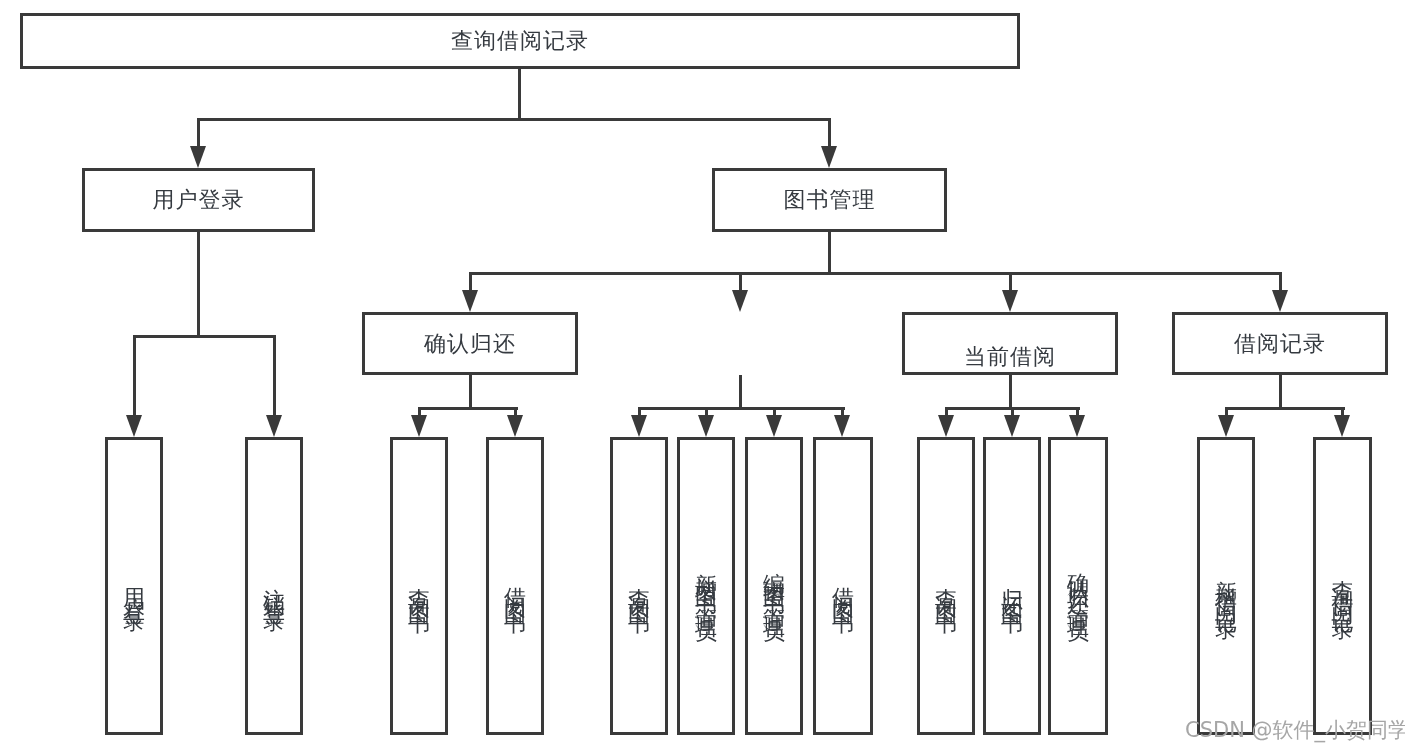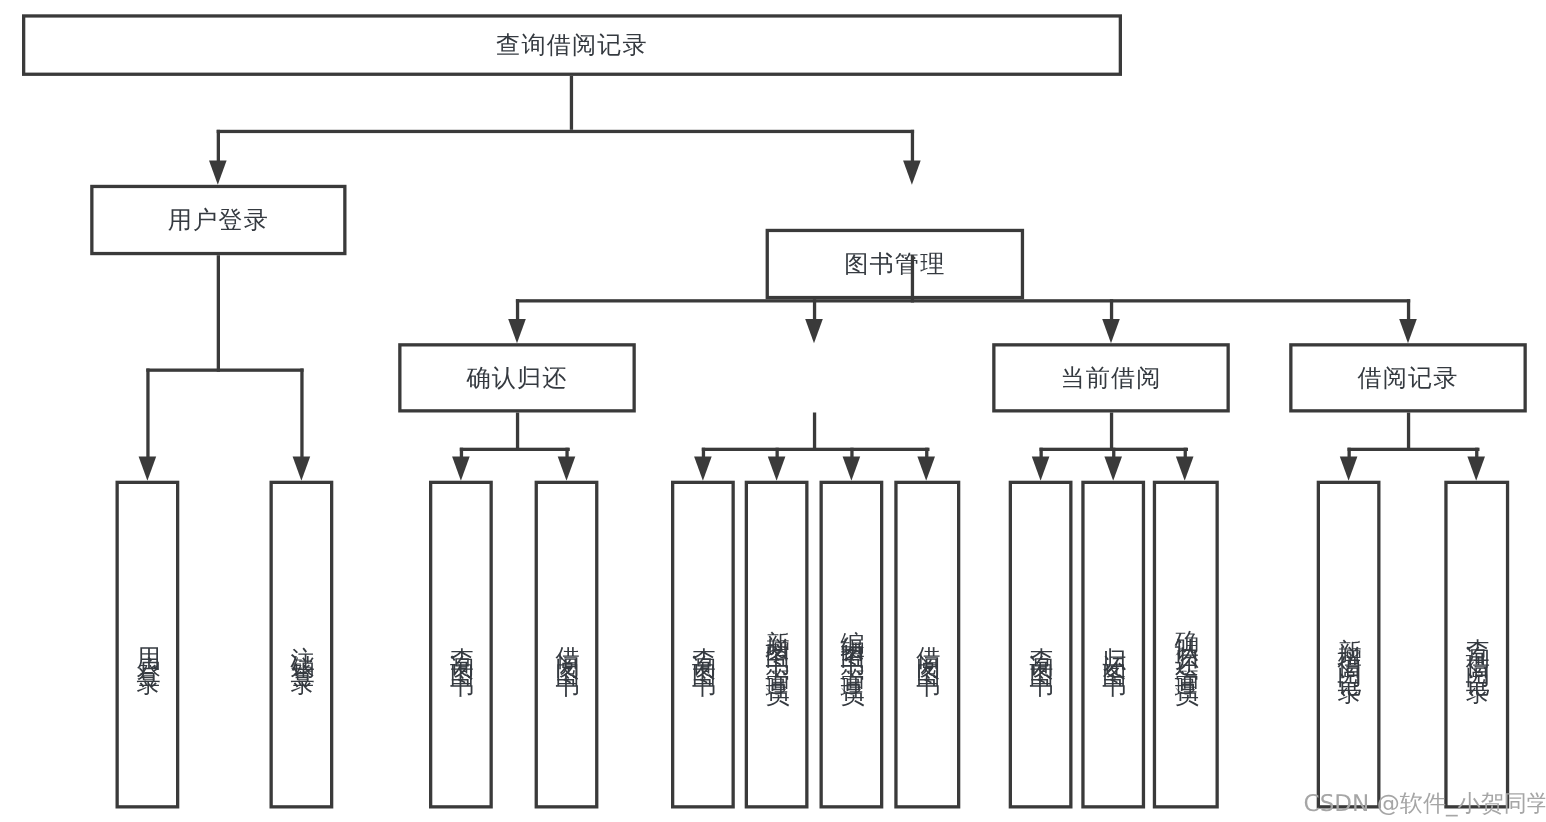--- a/index.html
+++ b/index.html
@@ -57,21 +57,21 @@
   <div class="line" style="left:518px;top:69px;width:3px;height:49px;"></div>
   <div class="line" style="left:197px;top:118px;width:634px;height:3px;"></div>
   <div class="line" style="left:197px;top:118px;width:3px;height:30px;"></div>
   <div class="arrow" style="left:190px;top:146px;"></div>
   <div class="line" style="left:828px;top:118px;width:3px;height:30px;"></div>
   <div class="arrow" style="left:821px;top:146px;"></div>
 
   <div class="box" style="left:82px;top:168px;width:233px;height:64px;">
     <span class="hlabel">用户登录</span>
   </div>
-  <div class="box" style="left:696px;top:168px;width:235px;height:64px;margin-top:40px;">
+  <div class="box" style="left:712px;top:168px;width:235px;height:64px;">
     <span class="hlabel">图书管理</span>
   </div>
 
   <div class="line" style="left:197px;top:232px;width:3px;height:106px;"></div>
   <div class="line" style="left:133px;top:335px;width:143px;height:3px;"></div>
   <div class="line" style="left:133px;top:335px;width:3px;height:82px;"></div>
   <div class="arrow" style="left:126px;top:415px;"></div>
   <div class="line" style="left:273px;top:335px;width:3px;height:82px;"></div>
   <div class="arrow" style="left:266px;top:415px;"></div>
 
@@ -82,21 +82,21 @@
   <div class="line" style="left:739px;top:272px;width:3px;height:20px;"></div>
   <div class="arrow" style="left:732px;top:290px;"></div>
   <div class="line" style="left:1009px;top:272px;width:3px;height:20px;"></div>
   <div class="arrow" style="left:1002px;top:290px;"></div>
   <div class="line" style="left:1279px;top:272px;width:3px;height:20px;"></div>
   <div class="arrow" style="left:1272px;top:290px;"></div>
 
   <div class="box" style="left:362px;top:312px;width:216px;height:63px;">
     <span class="hlabel">确认归还</span>
   </div>
-  <div class="box" style="left:902px;top:312px;width:216px;height:63px;">
+  <div class="box" style="left:902px;top:312px;width:216px;height:63px;align-items:flex-end;">
     <span class="hlabel">当前借阅</span>
   </div>
   <div class="box" style="left:1172px;top:312px;width:216px;height:63px;">
     <span class="hlabel">借阅记录</span>
   </div>
 
   <div class="line" style="left:469px;top:375px;width:3px;height:35px;"></div>
   <div class="line" style="left:739px;top:375px;width:3px;height:35px;"></div>
   <div class="line" style="left:1009px;top:375px;width:3px;height:35px;"></div>
   <div class="line" style="left:1279px;top:375px;width:3px;height:35px;"></div>

